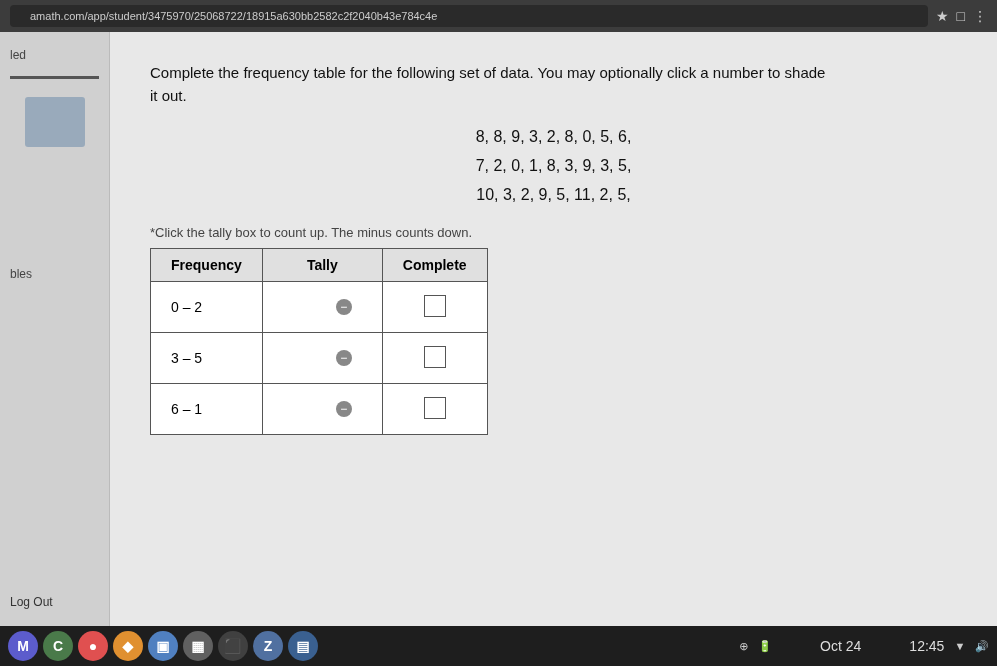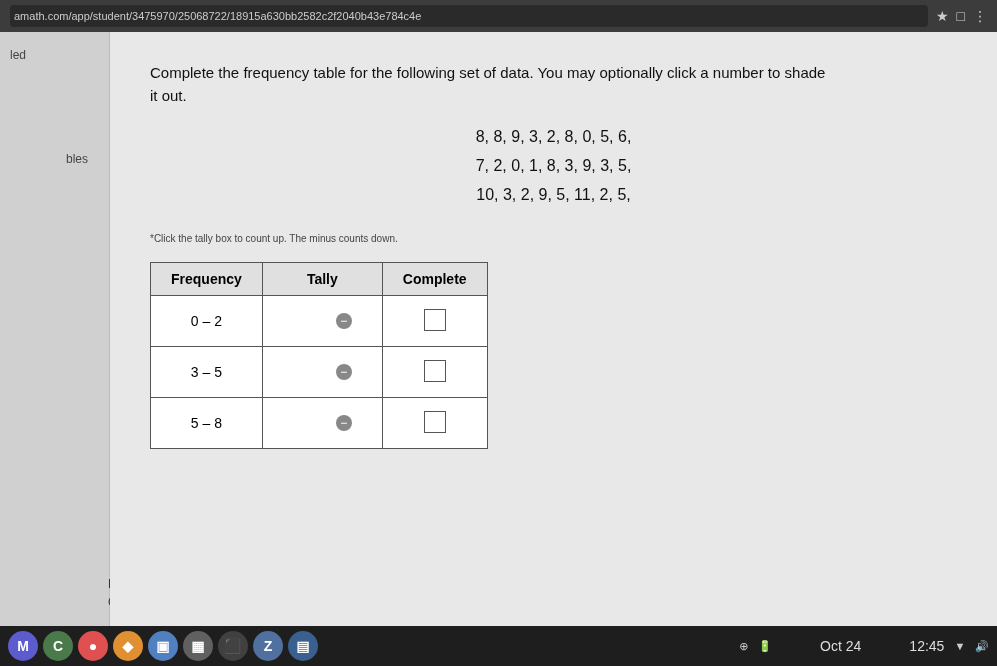--- a/index.html
+++ b/index.html
@@ -24,21 +24,21 @@
       gap: 8px;
     }
 
     .browser-url {
       flex: 1;
       background: #2a2a2a;
       border-radius: 4px;
       height: 22px;
       display: flex;
       align-items: center;
-      padding: 0 4px;
+      padding: 0 20px;
       color: #ccc;
       font-size: 11px;
     }
 
     .browser-icons {
       display: flex;
       gap: 8px;
       align-items: center;
       color: #ccc;
       font-size: 14px;
@@ -51,21 +51,21 @@
       height: calc(100% - 32px - 40px);
       background: #e8e8e8;
     }
 
     
     .sidebar {
       width: 110px;
       background: #d0d0d0;
       height: 100%;
       display: flex;
-      flex-direction: row;
+      flex-direction: column;
       padding: 10px 0;
       border-right: 1px solid #bbb;
       flex-shrink: 0;
     }
 
     .sidebar-item {
       padding: 6px 10px;
       font-size: 11px;
       color: #555;
       cursor: pointer;
@@ -104,27 +104,27 @@
       line-height: 1.5;
       margin-bottom: 16px;
       max-width: 680px;
     }
 
     .data-set {
       text-align: center;
       font-size: 16px;
       color: #111;
       line-height: 1.8;
-      margin-bottom: 24px;
+      margin-bottom: 16px;
     }
 
     .tally-note {
-      font-size: 10px;
+      font-size: 13px;
       color: #444;
-      margin-bottom: 18px;
+      margin-bottom: 8px;
     }
 
     
     .freq-table {
       border-collapse: collapse;
       border: 1.5px solid #555;
     }
 
     .freq-table th {
       border: 1.5px solid #555;
@@ -132,21 +132,21 @@
       font-size: 14px;
       font-weight: bold;
       background: #e0e0e0;
       text-align: center;
     }
 
     .freq-table td {
       border: 1.5px solid #555;
       padding: 10px 20px;
       font-size: 14px;
-      text-align: center;
+      text-align: left;
       background: #fff;
       min-width: 80px;
       min-height: 40px;
     }
 
     .tally-cell {
       position: relative;
       width: 120px;
       min-height: 44px;
       vertical-align: middle;
@@ -306,21 +306,21 @@
           <tr>
             <td class="interval-cell">3 – 5</td>
             <td class="tally-cell">
               <div class="tally-cell-inner">
                 <span class="minus-btn">−</span>
               </div>
             </td>
             <td style="text-align: center;"><span class="freq-checkbox"></span></td>
           </tr>
           <tr>
-            <td class="interval-cell">5 – 8</td>
+            <td class="interval-cell">6 – 1</td>
             <td class="tally-cell">
               <div class="tally-cell-inner">
                 <span class="minus-btn">−</span>
               </div>
             </td>
             <td style="text-align: center;"><span class="freq-checkbox"></span></td>
           </tr>
         </tbody>
     </table>
   </div>

